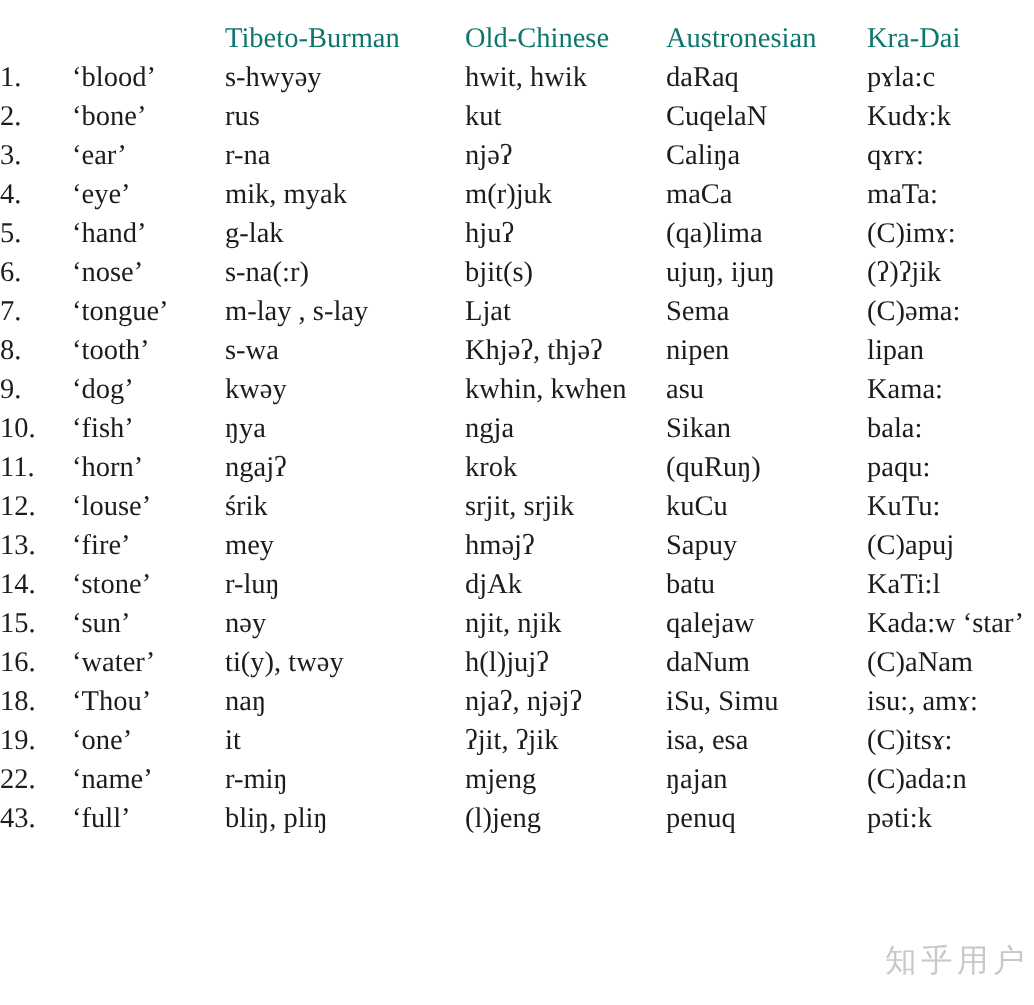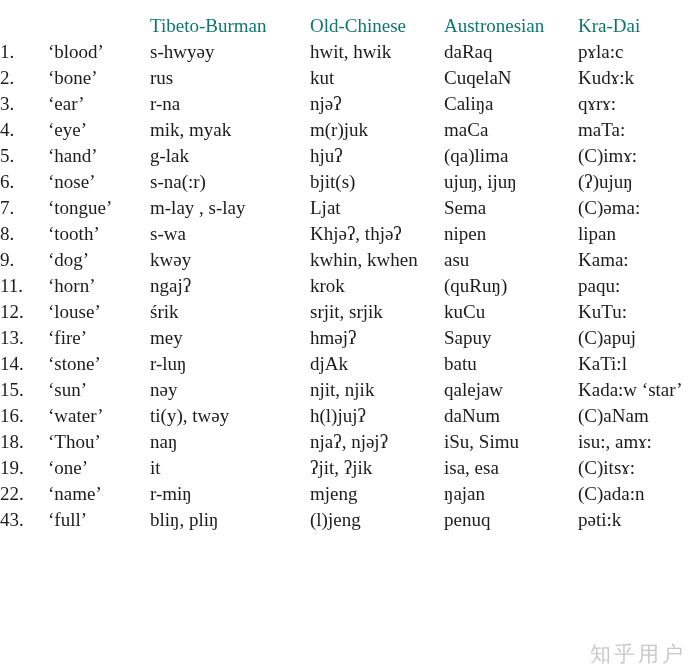--- a/index.html
+++ b/index.html
@@ -39,21 +39,21 @@
   }
   td.c-num {
     text-align: right;
   }
   td.c-gloss {
     padding-left: 8px;
   }
   .watermark {
     position: absolute;
     right: 3px;
-    bottom: 5px;
+    bottom: 19px;
     font-size: 21px;
     line-height: 22px;
     letter-spacing: 3px;
     color: rgba(190, 190, 190, 0.85);
     pointer-events: none;
   }
 </style>
 </head>
 <body>
 
@@ -116,21 +116,21 @@
         <td class="c-old_chinese">hjuʔ</td>
         <td class="c-austronesian">(qa)lima</td>
         <td class="c-kra_dai">(C)imɤ:</td>
       </tr>
       <tr>
         <td class="c-num">6.</td>
         <td class="c-gloss">‘nose’</td>
         <td class="c-tibeto_burman">s-na(:r)</td>
         <td class="c-old_chinese">bjit(s)</td>
         <td class="c-austronesian">ujuŋ, ijuŋ</td>
-        <td class="c-kra_dai">(ʔ)ujuŋ</td>
+        <td class="c-kra_dai">(ʔ)ʔjik</td>
       </tr>
       <tr>
         <td class="c-num">7.</td>
         <td class="c-gloss">‘tongue’</td>
         <td class="c-tibeto_burman">m-lay , s-lay</td>
         <td class="c-old_chinese">Ljat</td>
         <td class="c-austronesian">Sema</td>
         <td class="c-kra_dai">(C)əma:</td>
       </tr>
       <tr>
@@ -143,20 +143,28 @@
       </tr>
       <tr>
         <td class="c-num">9.</td>
         <td class="c-gloss">‘dog’</td>
         <td class="c-tibeto_burman">kwəy</td>
         <td class="c-old_chinese">kwhin, kwhen</td>
         <td class="c-austronesian">asu</td>
         <td class="c-kra_dai">Kama:</td>
       </tr>
       <tr>
+        <td class="c-num">10.</td>
+        <td class="c-gloss">‘fish’</td>
+        <td class="c-tibeto_burman">ŋya</td>
+        <td class="c-old_chinese">ngja</td>
+        <td class="c-austronesian">Sikan</td>
+        <td class="c-kra_dai">bala:</td>
+      </tr>
+      <tr>
         <td class="c-num">11.</td>
         <td class="c-gloss">‘horn’</td>
         <td class="c-tibeto_burman">ngajʔ</td>
         <td class="c-old_chinese">krok</td>
         <td class="c-austronesian">(quRuŋ)</td>
         <td class="c-kra_dai">paqu:</td>
       </tr>
       <tr>
         <td class="c-num">12.</td>
         <td class="c-gloss">‘louse’</td>

